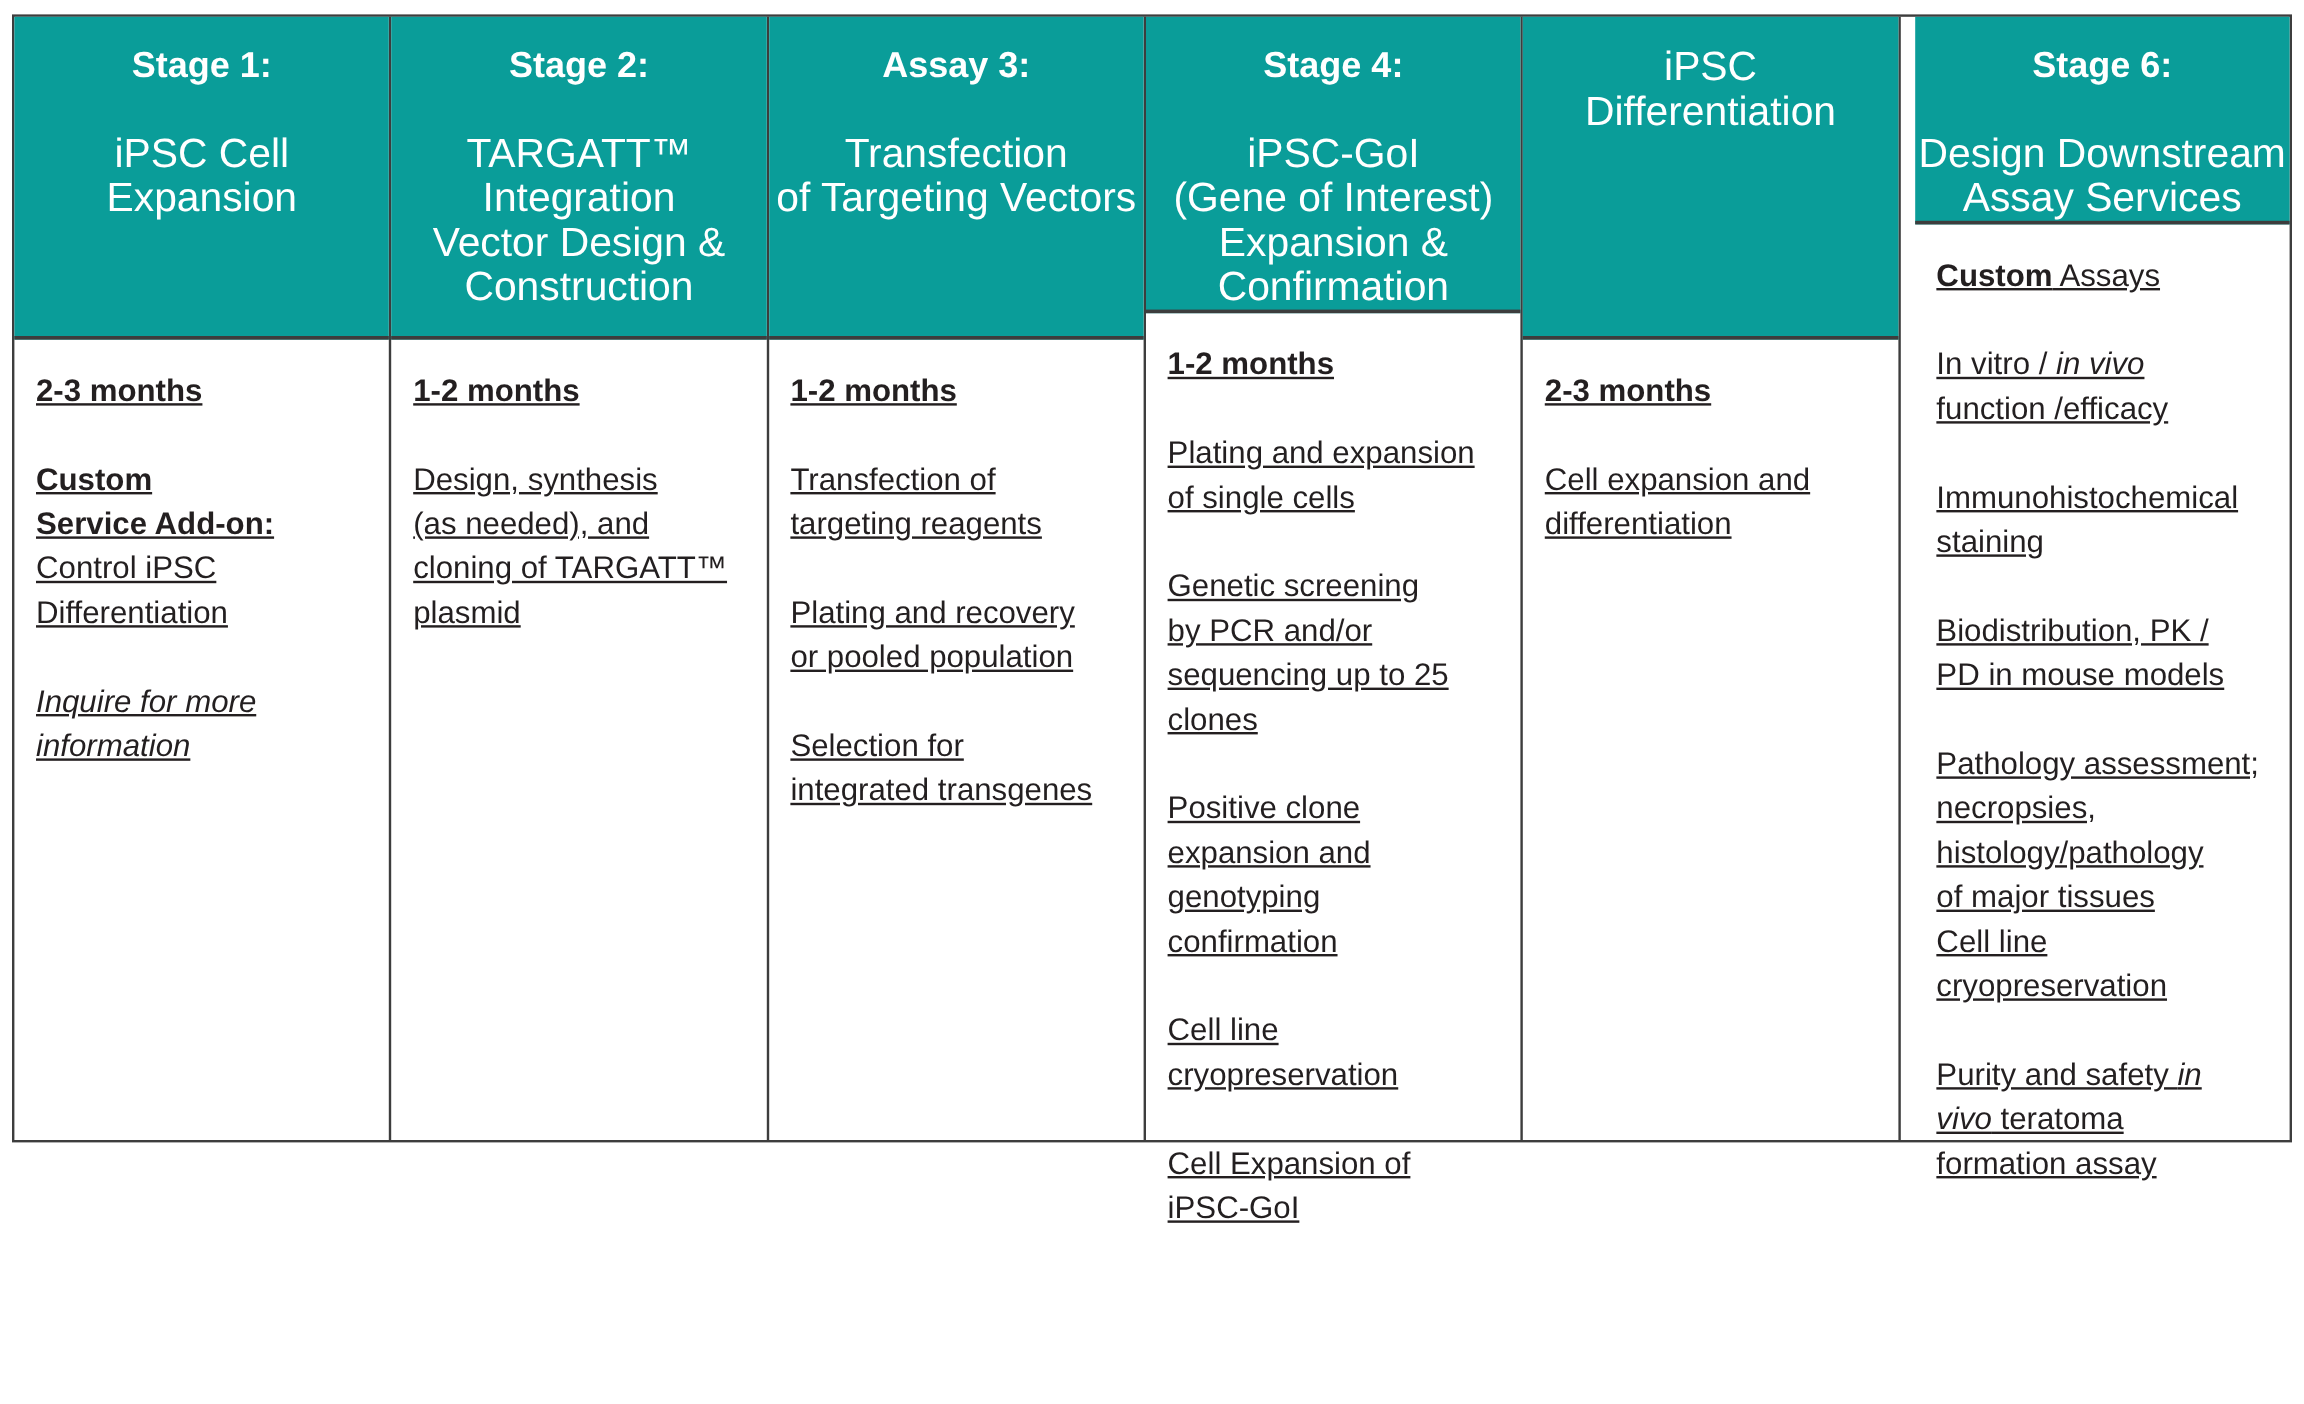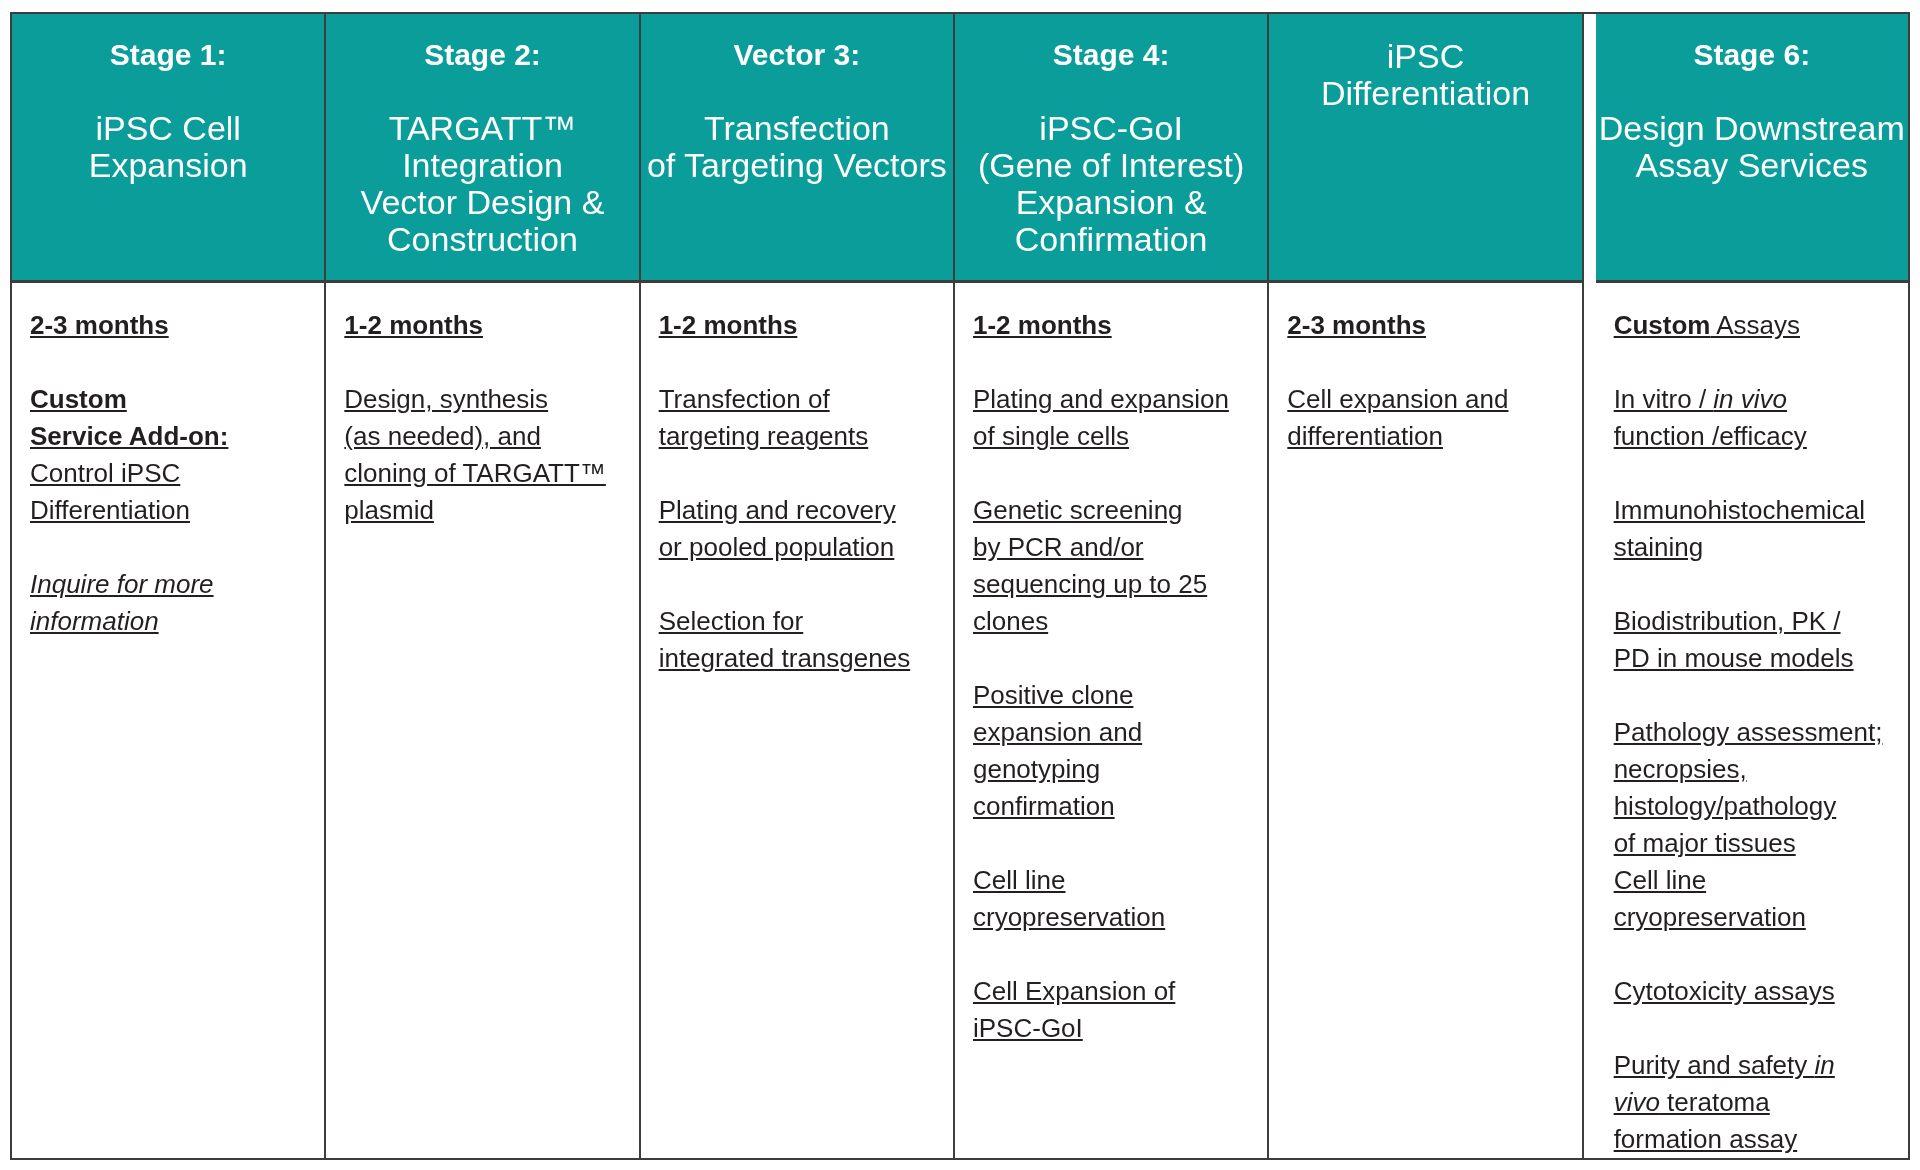--- a/index.html
+++ b/index.html
@@ -8,21 +8,21 @@
     background: #ffffff;
     width: 1920px;
     height: 1170px;
     font-family: "Liberation Sans", sans-serif;
   }
   .stage-table {
     position: absolute;
     left: 10px;
     top: 12px;
     width: 1900px;
-    height: 1148px;
+    height: 940px;
     box-sizing: border-box;
     border: 2px solid #3d3d3d;
     display: flex;
     background: #ffffff;
   }
   .stage-col {
     flex: 1 1 0;
     display: flex;
     flex-direction: column;
     border-right: 2px solid #3d3d3d;
@@ -99,21 +99,21 @@
         <p><span class="seg-b">1-2 months</span></p>
         <p><span>Design, synthesis
 (as needed), and
 cloning of TARGATT™
 plasmid</span></p>
       </div>
   </div>
 
   <div class="stage-col">
     <div class="stage-header">
-      <div class="stage-title">Vector 3:</div>
+      <div class="stage-title">Assay 3:</div>
       <div class="stage-subtitle">Transfection
 of Targeting Vectors</div>
     </div>
     <div class="stage-body">
         <p><span class="seg-b">1-2 months</span></p>
         <p><span>Transfection of
 targeting reagents</span></p>
         <p><span>Plating and recovery
 or pooled population</span></p>
         <p><span>Selection for
@@ -173,20 +173,19 @@
         <p><span>Immunohistochemical
 staining</span></p>
         <p><span>Biodistribution, PK /
 PD in mouse models</span></p>
         <p><span>Pathology assessment;
 necropsies,
 histology/pathology
 of major tissues
 Cell line
 cryopreservation</span></p>
-        <p><span>Cytotoxicity assays</span></p>
         <p><span>Purity and safety </span><span class="seg-i">in
 vivo</span><span> teratoma
 formation assay</span></p>
       </div>
   </div>
 
 </div>
 
 </body></html>

